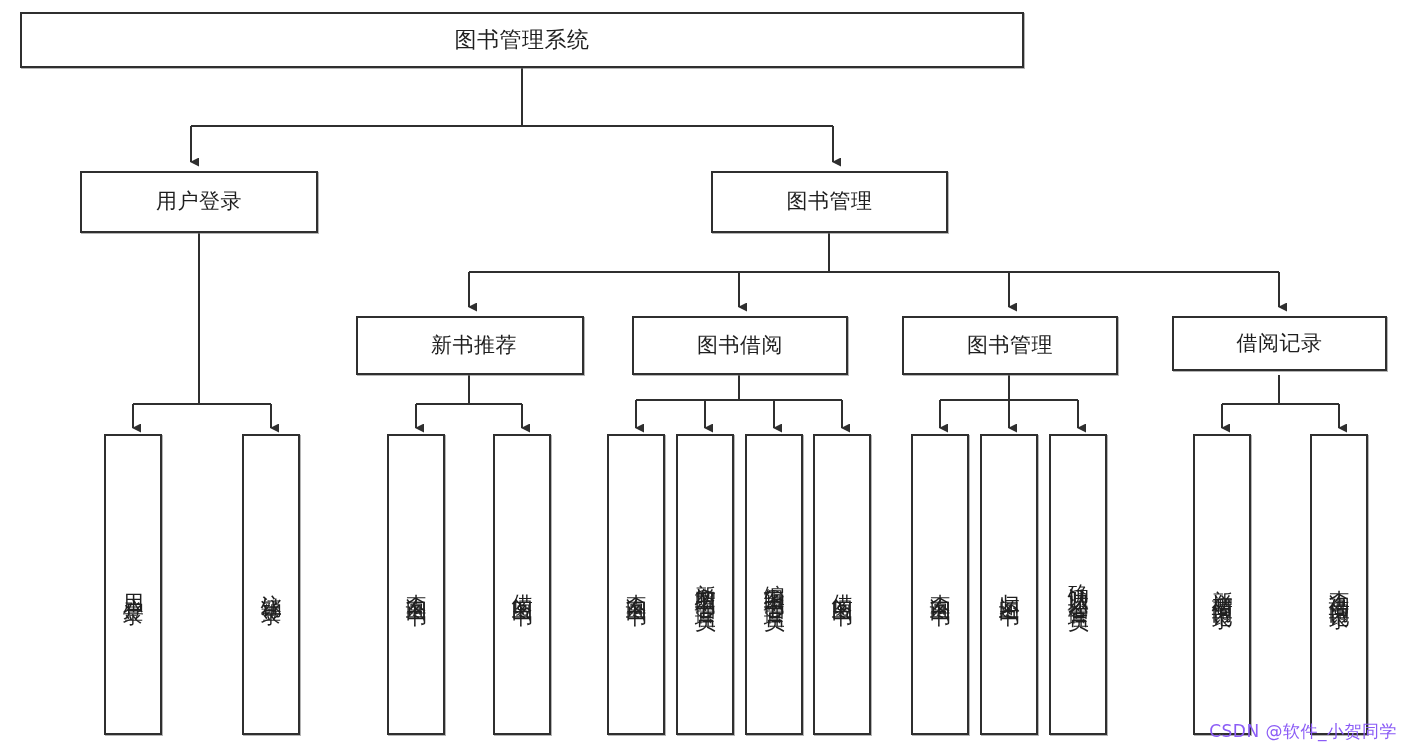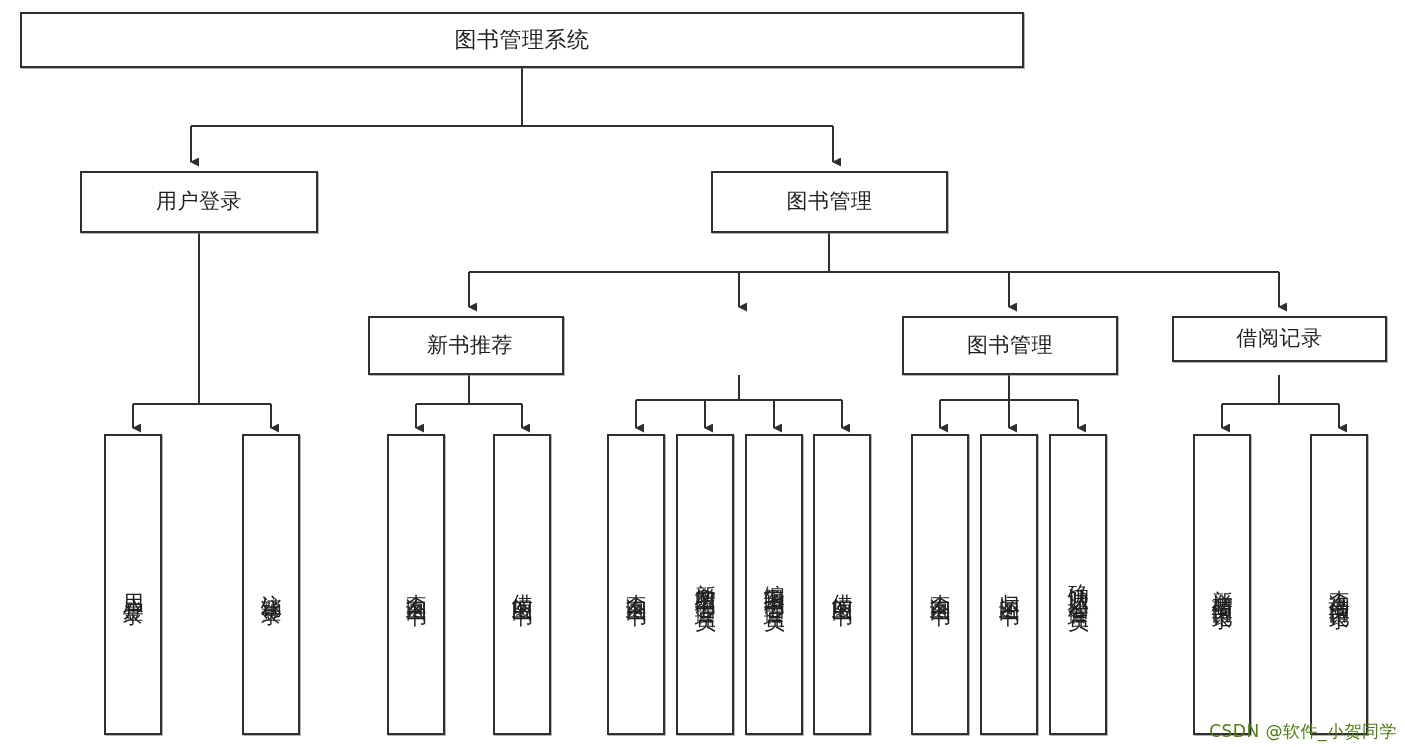--- a/index.html
+++ b/index.html
@@ -60,21 +60,21 @@
     font-size: 21px;
     line-height: 1.06;
     letter-spacing: 4px;
     max-height: 268px;
   }
   .watermark {
     position: absolute;
     right: 8px;
     bottom: 4px;
     font-size: 17px;
-    color: #4d7c0f;
+    color: #8b5cf6;
     letter-spacing: 0.5px;
     white-space: nowrap;
     user-select: none;
   }
 </style>
 </head>
 <body>
 
 <div id="diagram-root">
 
@@ -133,27 +133,30 @@
     <span class="label">图书管理系统</span>
   </div>
 
   <div class="node horiz" style="left:80px; top:171px; width:238px; height:62px;">
     <span class="label">用户登录</span>
   </div>
   <div class="node horiz" style="left:711px; top:171px; width:237px; height:62px;font-family:Liberation Serif, serif;">
     <span class="label">图书管理</span>
   </div>
 
-  <div class="node horiz" style="left:368px; top:316px; width:196px; height:59px;padding-left:8px;">
+  <div class="node horiz" style="left:356px; top:316px; width:228px; height:59px;padding-left:8px;">
     <span class="label">新书推荐</span>
+  </div>
+  <div class="node horiz" style="left:632px; top:316px; width:216px; height:59px;">
+    <span class="label">图书借阅</span>
   </div>
   <div class="node horiz" style="left:902px; top:316px; width:216px; height:59px;">
     <span class="label">图书管理</span>
   </div>
-  <div class="node horiz" style="left:1172px; top:316px; width:215px; height:46px;align-items:center;">
+  <div class="node horiz" style="left:1172px; top:316px; width:215px; height:55px;align-items:center;">
     <span class="label">借阅记录</span>
   </div>
 
   <div class="node vert" style="left:104px; top:434px; width:58px; height:301px;">
     <span class="label">用户登录</span>
   </div>
   <div class="node vert" style="left:242px; top:434px; width:58px; height:301px;">
     <span class="label">注销登录</span>
   </div>
 

